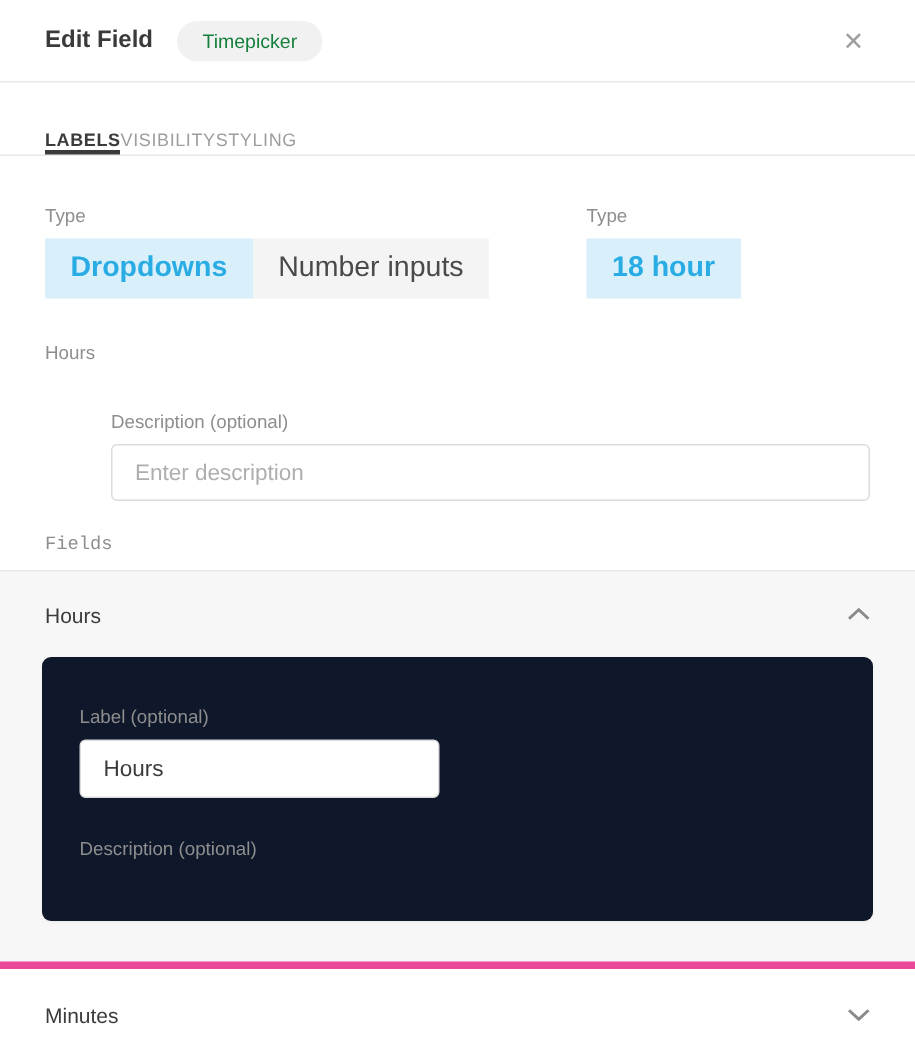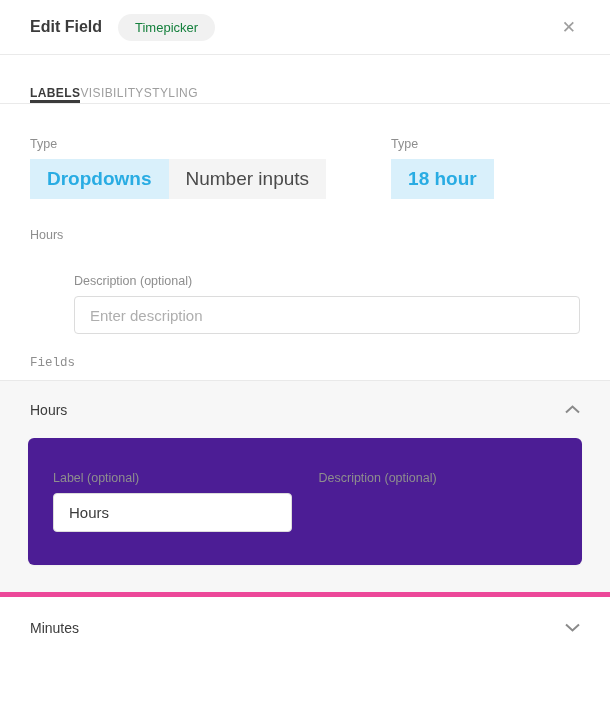--- a/index.html
+++ b/index.html
@@ -62,23 +62,23 @@
     background:#f7f7f7;
     border-top:1px solid #e9e9e9; border-bottom:5px solid #ec4899;
   }
   .section-header {
     height:57px; display:flex; align-items:center;
     padding:0 30px; cursor:pointer;
   }
   .section-title { font-size:14px; color:#3b3b3b; }
   .chevron { margin-left:auto; display:flex; align-items:center; }
   .card {
-    background:#4c1d95; border-radius:6px; margin:0 28px 27px 28px;
+    background:#0f172a; border-radius:6px; margin:0 28px 27px 28px;
     padding:33px 25px; box-shadow:0 1px 2px rgba(0,0,0,.04);
-    display:flex; gap:27px;
+    display:flex; gap:27px;flex-direction:column;
   }
   .card-col { flex:1; max-width:240px; }
   .card-col .text-input { height:39px; }
   .section-collapsed { background:#fff; }
   .section-collapsed .section-header { height:61px; }
 </style>
 </head>
 <body>
 
 <div class="header">

